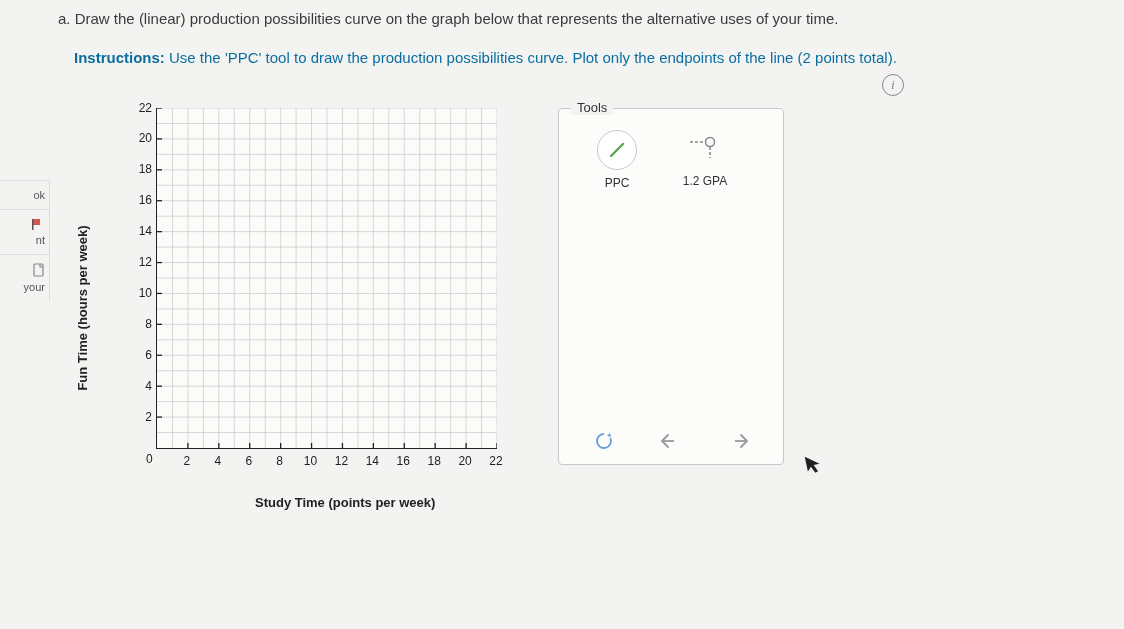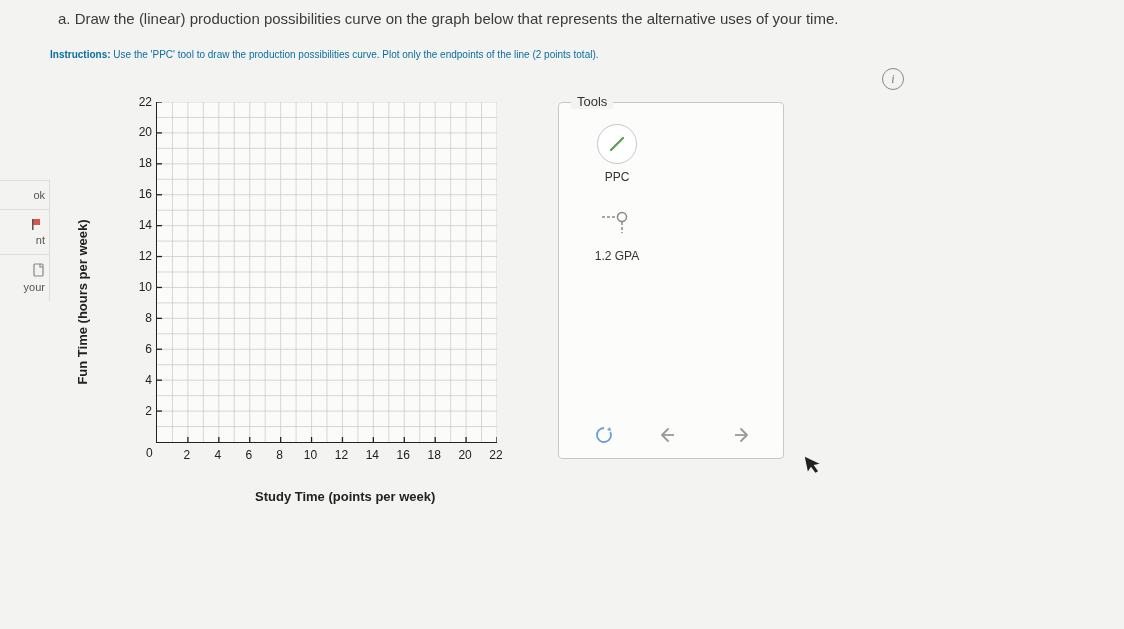--- a/index.html
+++ b/index.html
@@ -28,21 +28,21 @@
   }
   .side-item:first-child { border-top: 1px solid #ddd; }
   .side-item .icon-box { display:block; margin-bottom:2px; text-align:right; }
   .content {
     position: absolute;
     left: 50px;
     top: 6px;
     right: 20px;
   }
   .qtext { font-size: 15px; color: #3b3b3b; line-height: 1.5; margin: 2px 0 18px 8px; }
-  .instr { font-size: 10px; margin-left: 0; margin-bottom: 8px; }
+  .instr { font-size: 15px; margin-left: 24px; margin-bottom: 8px; }
   .instr .lbl { color: #0a6ea0; font-weight: 700; }
   .instr .body { color: #0a6ea0; font-weight: 400; }
   .info-row { text-align: right; padding-right: 200px; margin-top: 6px; margin-bottom: 12px; }
   .info-circle {
     display: inline-block;
     width: 20px; height: 20px;
     border: 1.5px solid #888;
     border-radius: 50%;
     color: #777;
     font-size: 12px;
@@ -96,21 +96,21 @@
   }
   .tools-legend {
     position: absolute;
     top: -9px; left: 12px;
     background: #f3f3f1;
     padding: 0 6px;
     font-size: 13px;
     color: #333;
     text-align: right;
   }
-  .tool-row { display: flex; gap: 21px; padding: 16px 16px 0 16px; flex-direction: column; }
+  .tool-row { display: flex; gap: 28px; padding: 16px 16px 0 16px; }
   .tool {
     width: 60px;
     text-align: center;
     font-size: 12px;
     color: #333;
     cursor: pointer;
   }
   .tool .btn {
     width: 38px; height: 38px;
     margin: 0 auto 6px auto;

